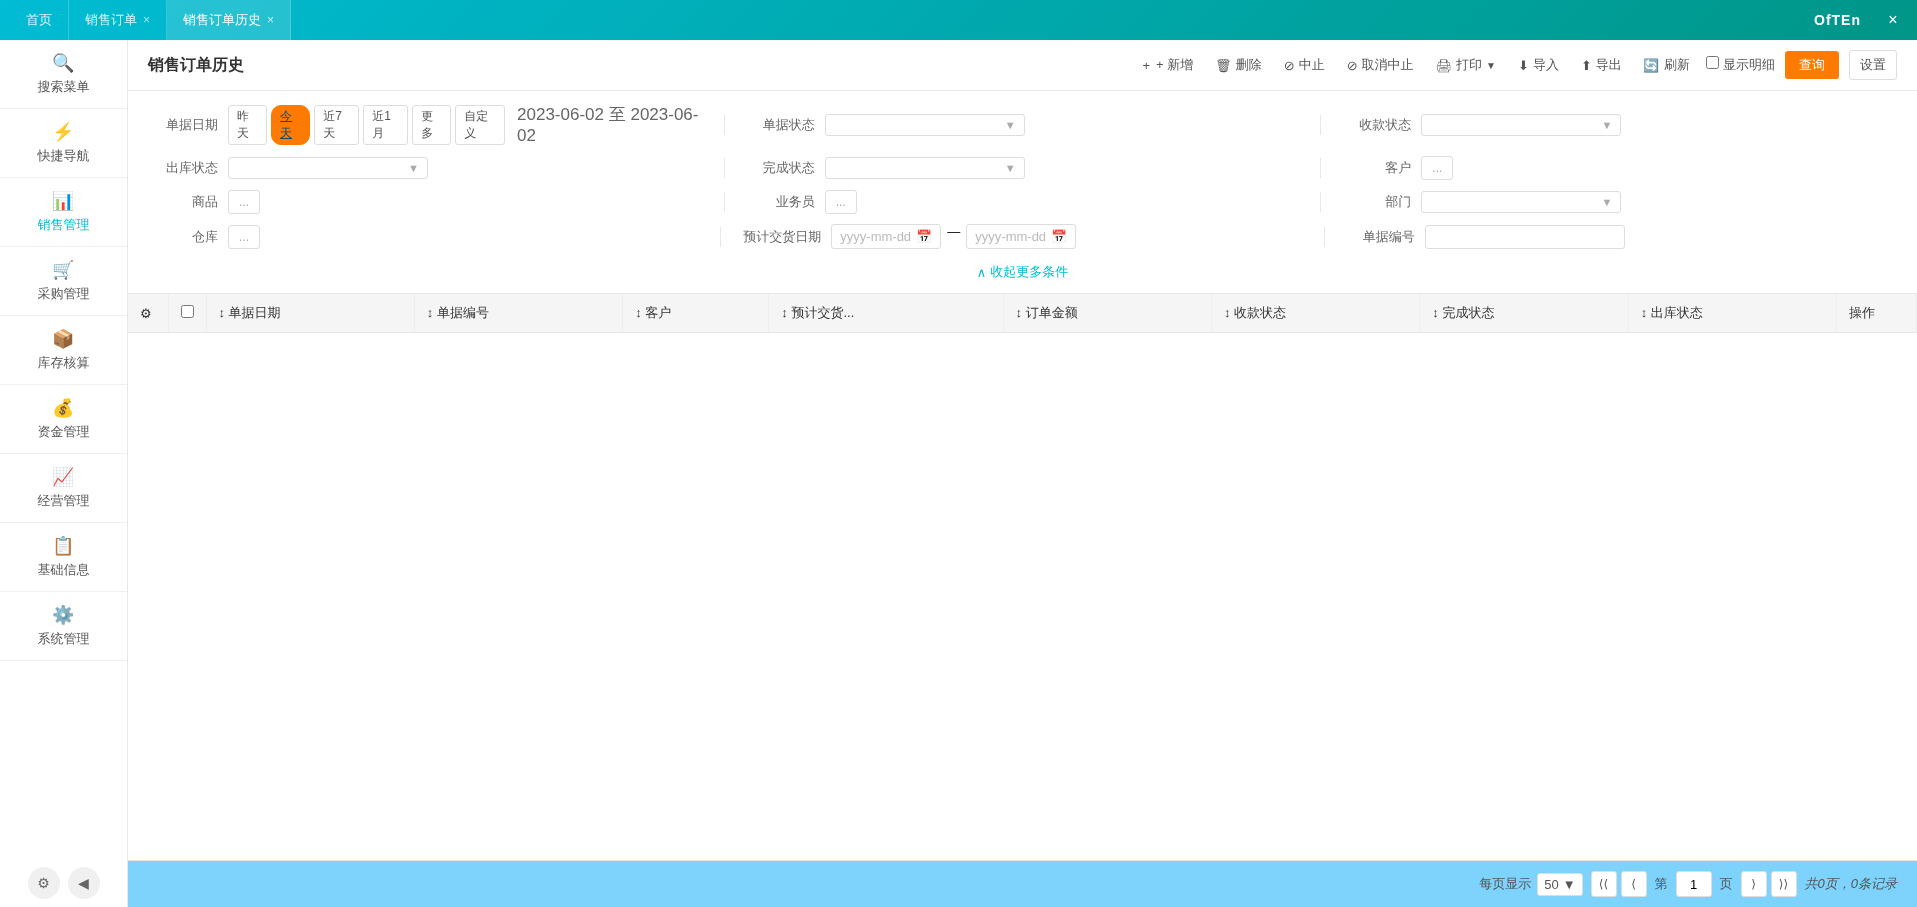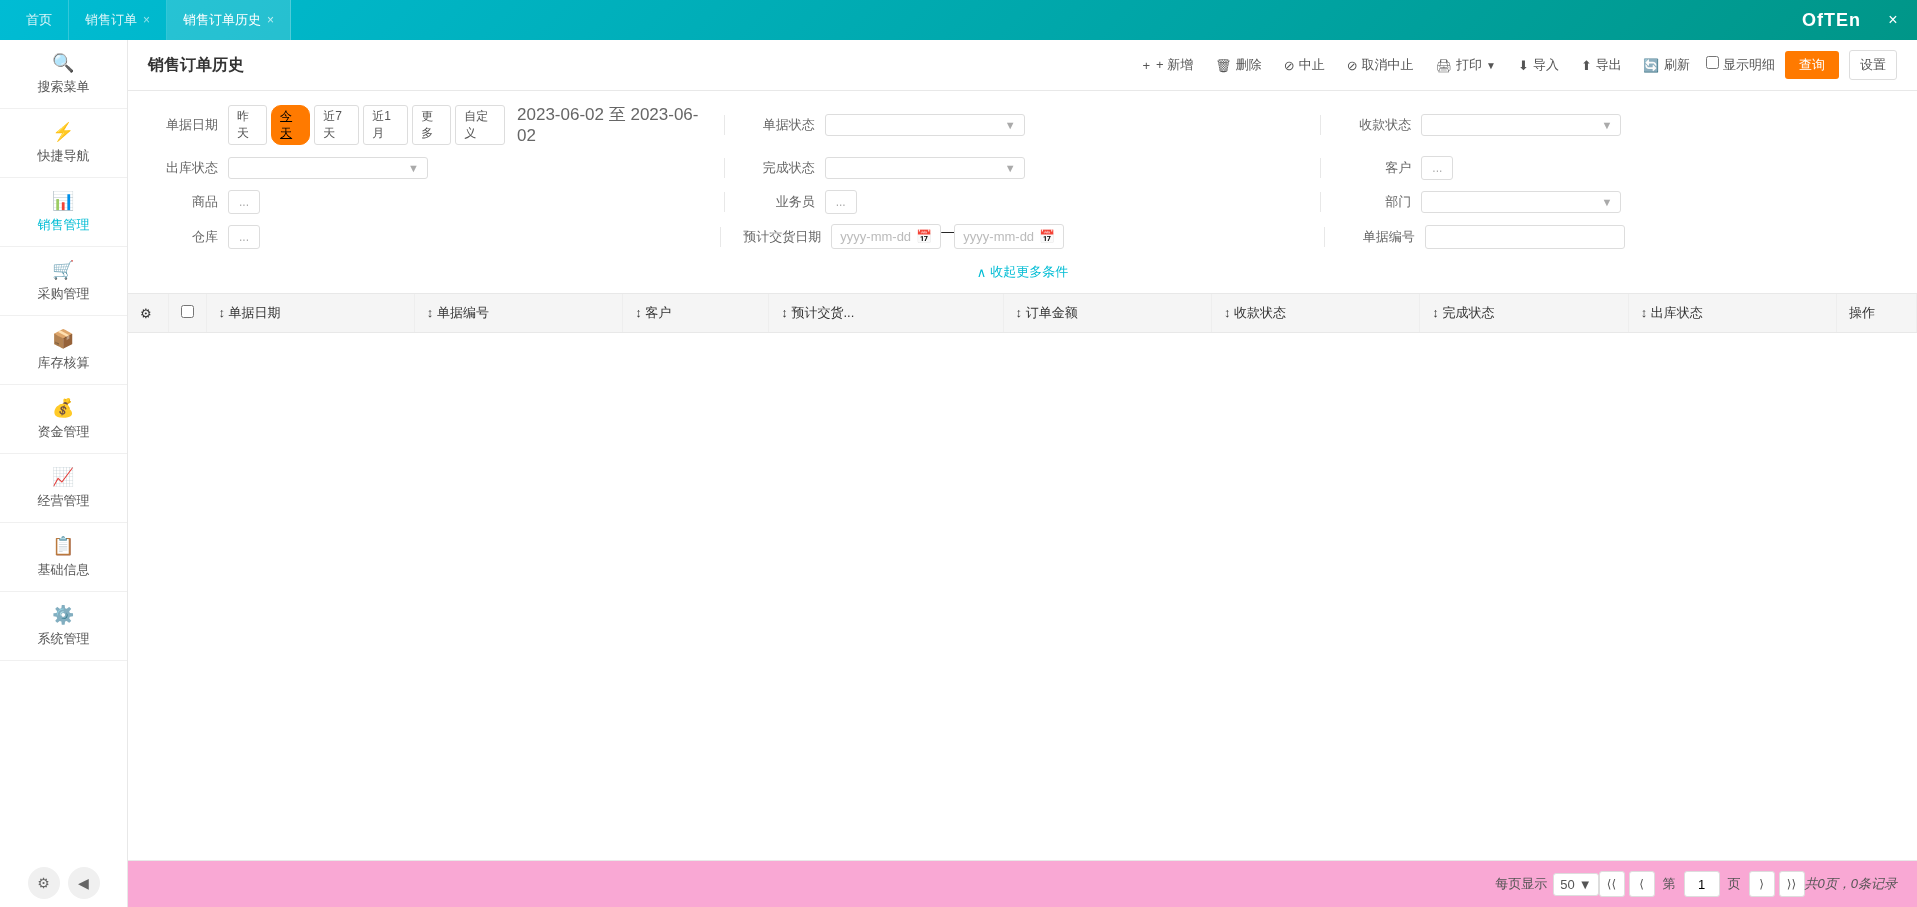--- a/index.html
+++ b/index.html
@@ -42,21 +42,21 @@
       cursor: pointer;
     }
     .top-bar .top-right {
       display: flex;
       align-items: center;
       gap: 8px;
       color: white;
       font-size: 13px;
     }
     .top-bar .brand-text {
-      font-size: 18px;
+      font-size: 14px;
       font-weight: bold;
       letter-spacing: 1px;
       color: white;
       margin-right: 10px;
     }
     .top-close {
       width: 28px;
       height: 28px;
       display: flex;
       align-items: center;
@@ -211,21 +211,21 @@
       padding: 2px 8px;
       border: 1px solid #ddd;
       border-radius: 3px;
       cursor: pointer;
       font-size: 12px;
       color: #555;
       background: white;
     }
     .date-btn.active {
       background: #ff7a00;
-      color: #000000;
+      color: #0c4a6e;
       border-color: #ff7a00;
       border-radius: 10px;
       text-decoration: underline;
     }
     .date-range-text {
       color: #666;
       font-size: 17px;
       margin-left: 6px;
     }
     .select-control {
@@ -251,20 +251,21 @@
       font-size: 12px;
     }
     .filter-divider {
       width: 1px;
       height: 20px;
       background: #e8e8e8;
       margin: 0 20px;
     }
     .date-input-group {
       display: flex;
+      gap: 6px;
     }
     .date-input {
       border: 1px solid #ddd;
       border-radius: 3px;
       padding: 4px 8px;
       background: white;
       color: #bbb;
       font-size: 12px;
       width: 110px;
       display: flex;
@@ -323,26 +324,27 @@
     }
     .empty-icon {
       width: 100px;
       height: 100px;
       position: relative;
     }
     .empty-text { color: #bbb; font-size: 13px; }
 
     
     .pagination-bar {
-      background: #f9a8d4;
+      background: #7dd3fc;
       border-top: 1px solid #e8e8e8;
       padding: 10px 20px;
       display: flex;
       align-items: center;
       justify-content: flex-end;
+      gap: 8px;
       flex-shrink: 0;
     }
     .per-page {
       display: flex;
       align-items: center;
       gap: 6px;
       color: #555;
       font-size: 13px;
     }
     .per-page-select {

